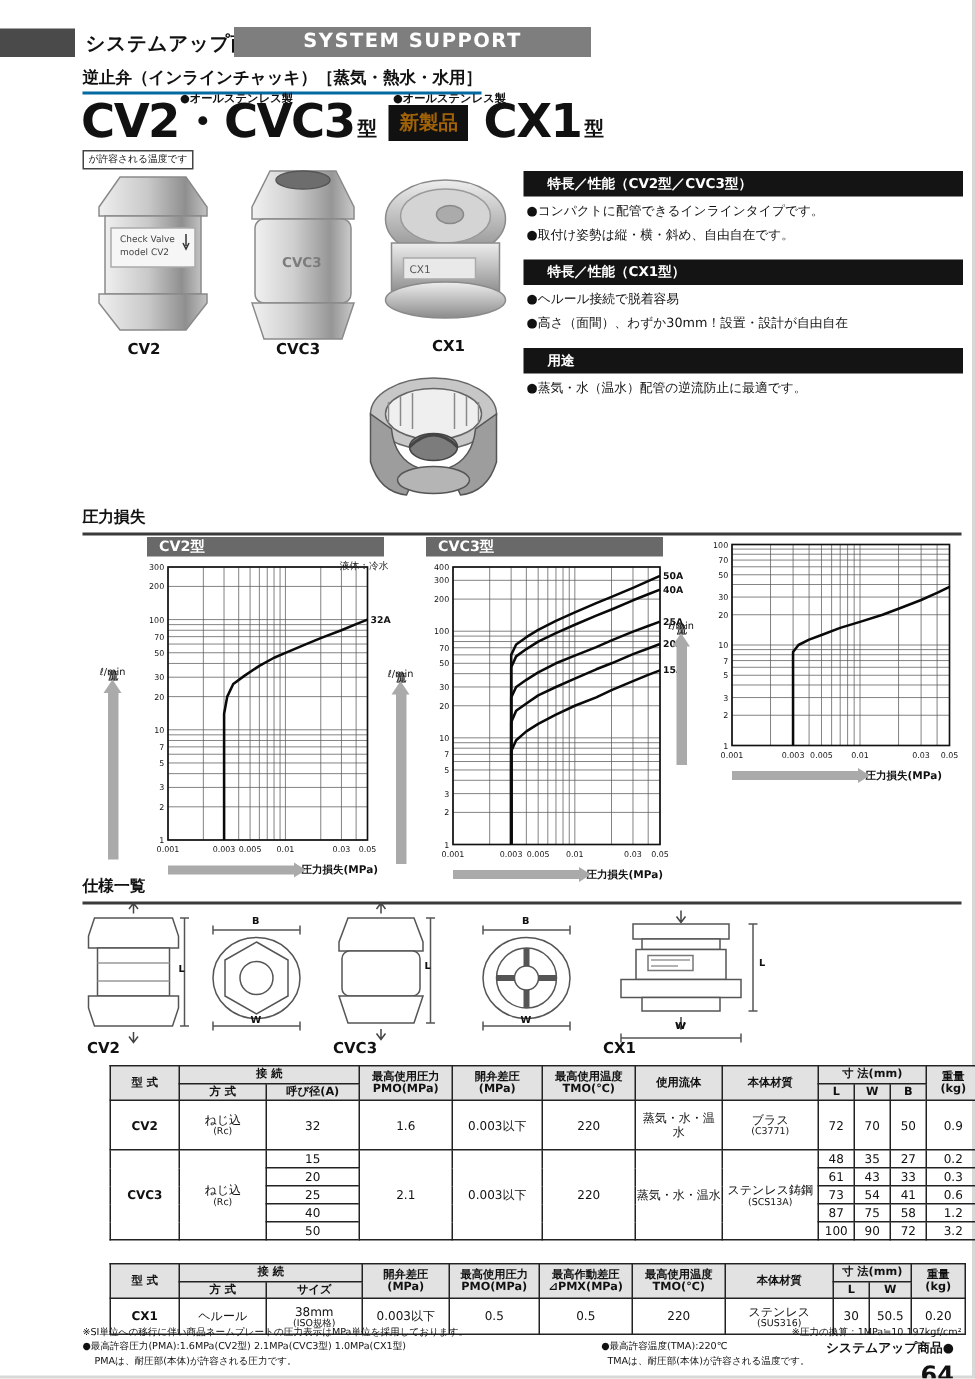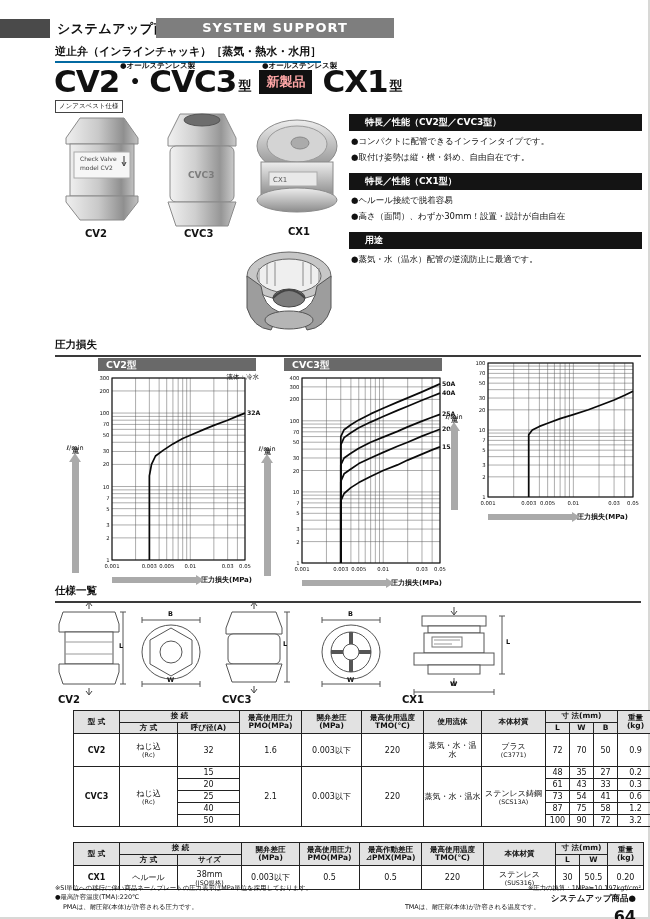--- a/index.html
+++ b/index.html
@@ -11,21 +11,21 @@
   .hd-jp{position:absolute;left:57px;top:20px;font-size:13px;font-weight:bold;letter-spacing:.5px;}
   .hd-en{position:absolute;left:156px;top:18px;width:238px;height:20px;background:#7e7e7e;color:#fff;
          font-size:13px;font-weight:bold;letter-spacing:1px;text-align:center;line-height:20px;}
   .subtitle{position:absolute;left:55px;top:44px;font-size:11px;font-weight:bold;
             border-bottom:2px solid #0369a1;padding-bottom:2px;}
   .ssnote{position:absolute;font-size:7.5px;font-weight:bold;}
   .ss1{left:120px;top:61px;} .ss2{left:262px;top:61px;}
   .title-row{position:absolute;left:54px;top:66px;display:flex;align-items:flex-end;white-space:nowrap;}
   .big{font-size:31px;font-weight:bold;letter-spacing:-1px;line-height:1;}
   .kata{font-size:13px;font-weight:bold;margin:0 2px 2px 2px;}
-  .badge-new{background:#111;color:#fca5a5;font-size:13px;font-weight:bold;padding:3px 7px;margin:0 10px 3px 6px;}
+  .badge-new{background:#111;color:#a16207;font-size:13px;font-weight:bold;padding:3px 7px;margin:0 10px 3px 6px;}
   .asbestos{position:absolute;left:55px;top:100px;border:1px solid #444;font-size:6.5px;padding:1px 3px;}
   
   .photo{position:absolute;}
   .photo-label{position:absolute;font-size:10px;font-weight:bold;}
   
   .features{position:absolute;left:349px;top:114px;width:293px;}
   .feat-bar{background:#141414;color:#fff;font-size:9px;font-weight:bold;padding:2px 16px;margin-top:9px;}
   .feat-bar:first-child{margin-top:0;}
   .bullet{font-size:8.5px;margin:5px 0 0 2px;line-height:1.35;}
   
@@ -87,21 +87,21 @@
   <div class="ssnote ss1">●オールステンレス製</div>
   <div class="ssnote ss2">●オールステンレス製</div>
 
   <div class="title-row">
     <span class="big">CV2・CVC3</span>
     <span class="kata">型</span>
     <span class="badge-new">新製品</span>
     <span class="big">CX1</span>
     <span class="kata">型</span>
   </div>
-  <div class="asbestos">ノンアスベスト仕様</div>
+  <div class="asbestos">が許容される温度です</div>
 
   <div class="photo" style="left:56px;top:112px;">
     <svg width="92" height="114">
       <defs>
         <linearGradient id="met1" x1="0" y1="0" x2="1" y2="0">
           <stop offset="0" stop-color="#efefef"></stop>
             <stop offset="0.45" stop-color="#c9c9c9"></stop>
           <stop offset="0.8" stop-color="#8f8f8f"></stop>
             <stop offset="1" stop-color="#c2c2c2"></stop>
         </linearGradient>
@@ -677,20 +677,21 @@
       </tr>
     </tbody>
   </table>
 
   <div class="notes">
     <div class="nrow">
       <span class="nl">※SI単位への移行に伴い商品ネームプレートの圧力表示はMPa単位を採用しております。</span>
       <span class="nr" style="text-align:right">※圧力の換算：1MPa≒10.197kgf/cm²</span>
     </div>
     <div class="nrow">
+      <span class="nl">●最高許容圧力(PMA):1.6MPa(CV2型) 2.1MPa(CVC3型) 1.0MPa(CX1型)</span>
       <span class="nr">●最高許容温度(TMA):220℃</span>
     </div>
     <div class="nrow">
       <span class="nl indent">PMAは、耐圧部(本体)が許容される圧力です。</span>
       <span class="nr indent">TMAは、耐圧部(本体)が許容される温度です。</span>
     </div>
   </div>
 
   <div class="pagefoot">
     <span class="pf-t">システムアップ商品●</span>

